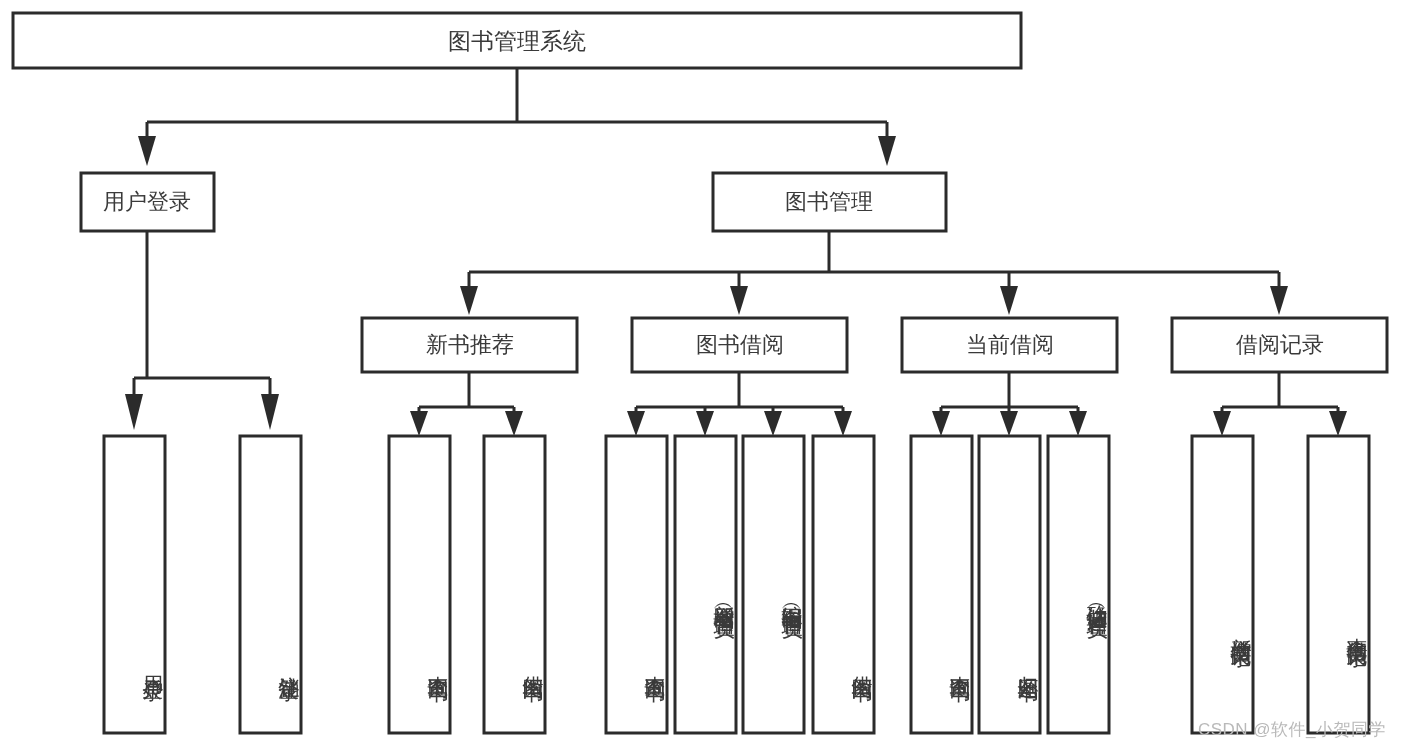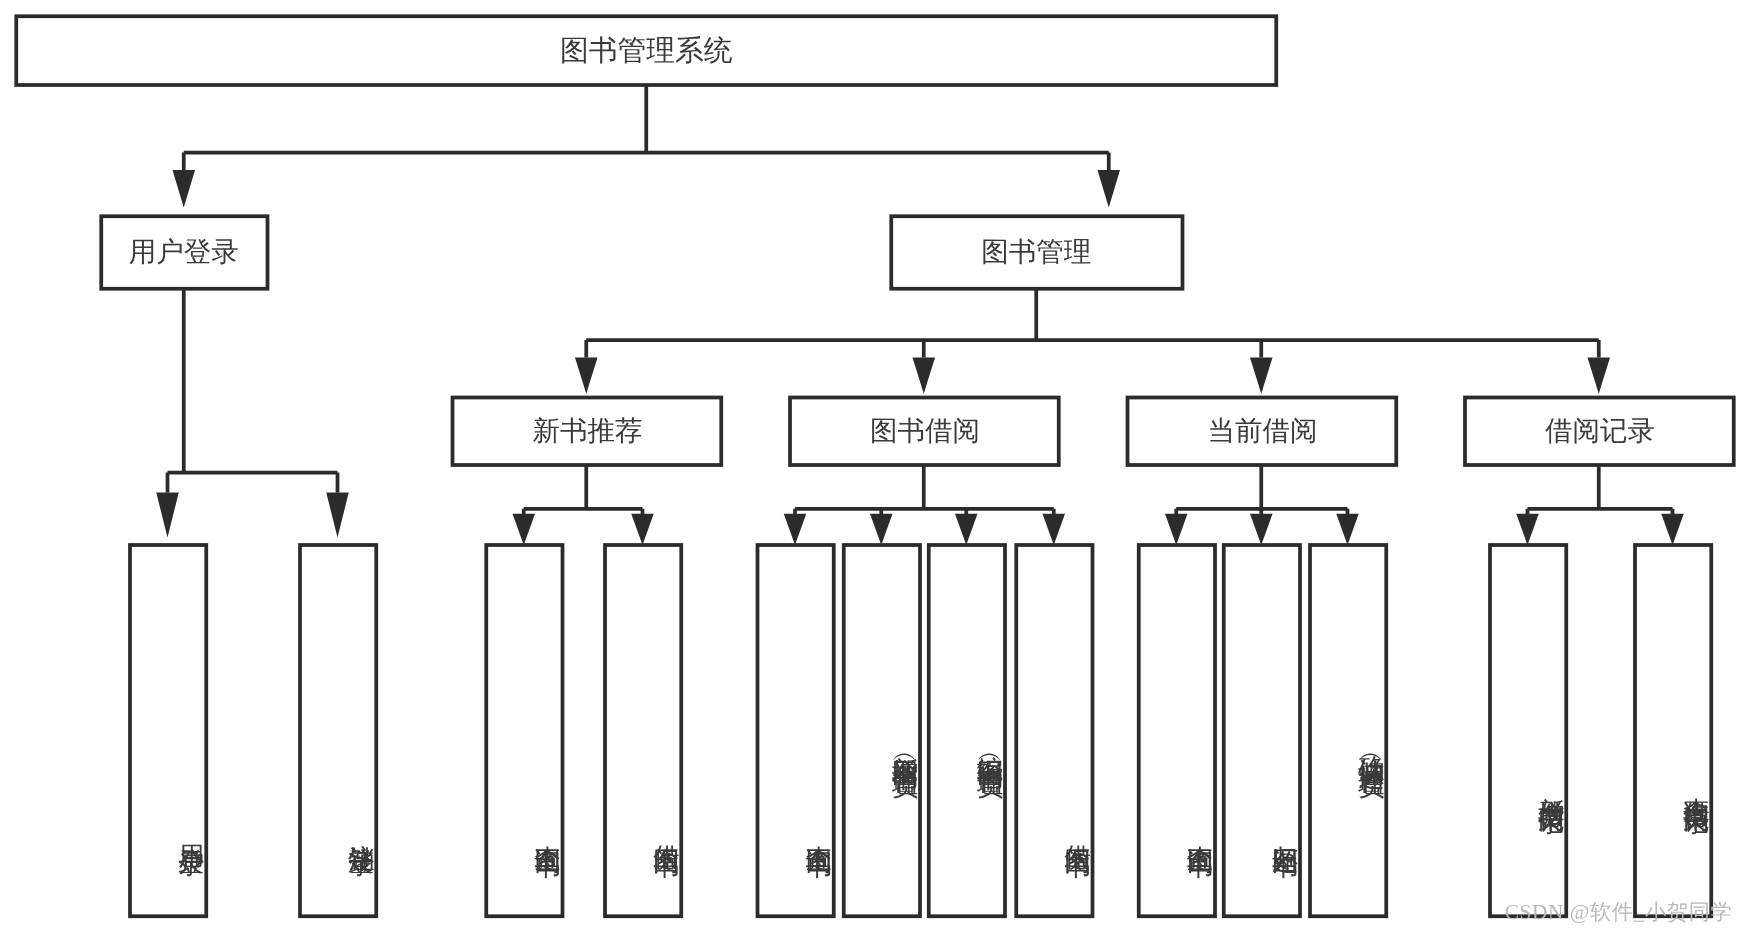--- a/index.html
+++ b/index.html
@@ -67,21 +67,21 @@
     display: flex;
     align-items: flex-start;
     justify-content: center;
     white-space: nowrap;
     pointer-events: none;
   }
   .watermark {
     position: absolute;
     right: 10px;
     bottom: 6px;
-    font-family: Liberation Serif, serif;
+    font-family: Liberation Sans, sans-serif;
     font-size: 17px;
     color: #b9b9b9;
     letter-spacing: 0.5px;
     white-space: nowrap;
   }
 </style>
 </head>
 <body>
 
 <div id="diagram-root">

